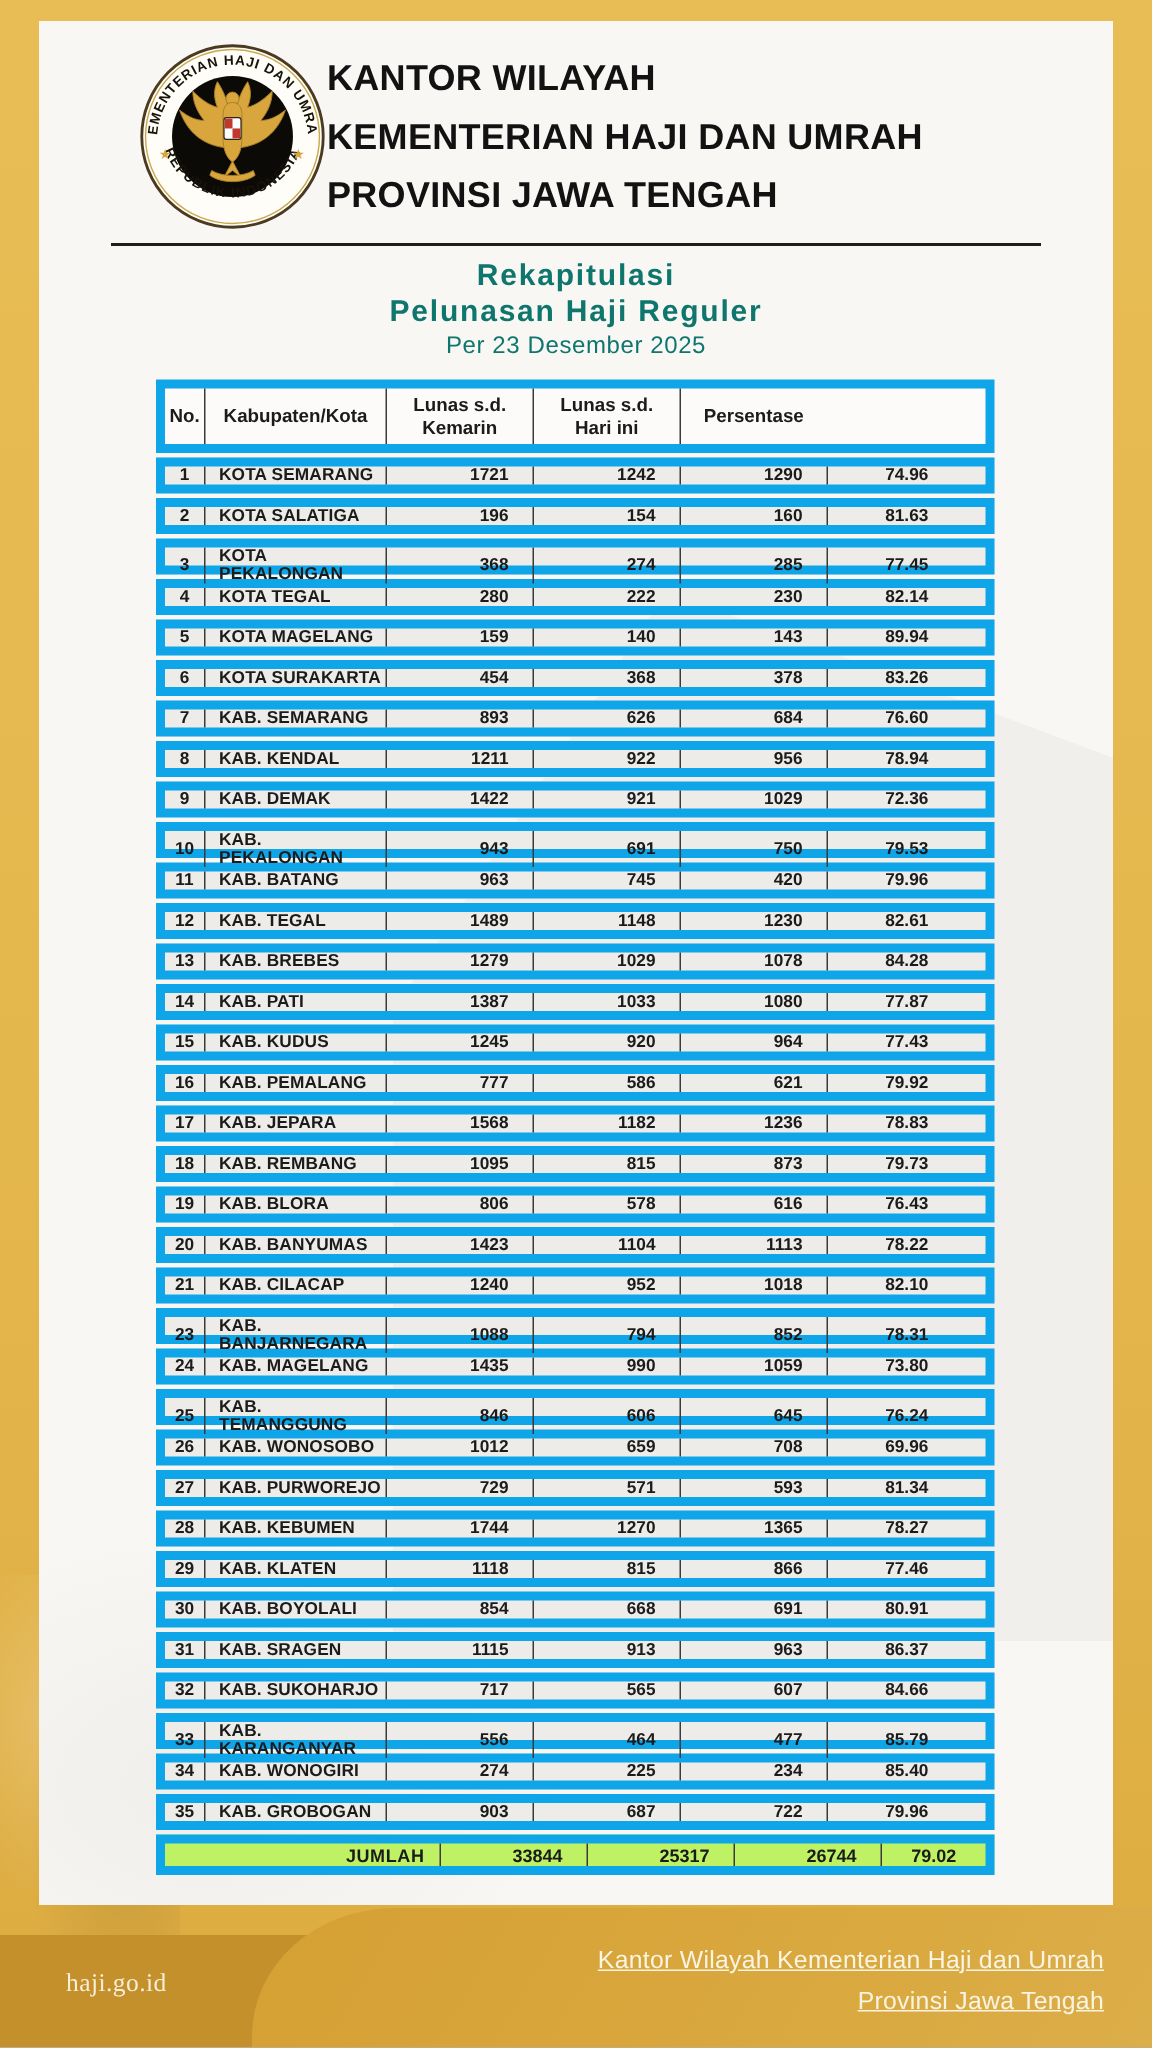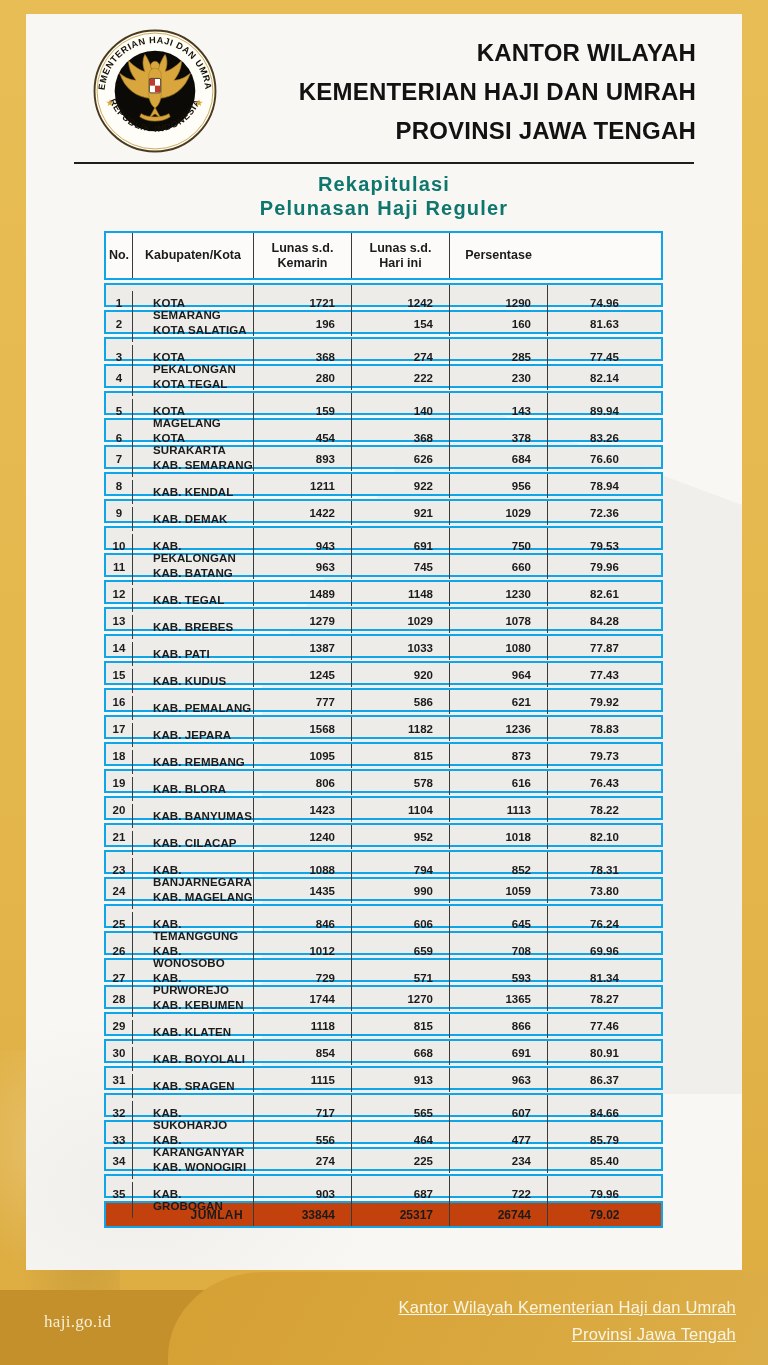--- a/index.html
+++ b/index.html
@@ -18,45 +18,45 @@
     background:#f8f7f4; overflow:hidden;
   }
   
   .card-wm1 { position:absolute; right:-40px; top:380px; width:520px; height:700px;
     background:#6b6b6b; opacity:.05; clip-path:polygon(35% 0,100% 18%,100% 100%,0 100%,0 40%); }
   .card-wm2 { position:absolute; left:-60px; bottom:-40px; width:420px; height:300px;
     background:radial-gradient(ellipse at 40% 60%, #7a7a7a, transparent 70%); opacity:.07; }
 
   .hdr { position:relative; display:flex; align-items:center; padding:14px 26px 0 66px; }
   .logo { width:126px; height:126px; flex:0 0 126px; }
-  .hdr-titles { flex:1; text-align:right; padding-right:20px; }
+  .hdr-titles { flex:1; text-align:left; padding-right:20px; }
   .hdr-titles div {
     font-size:24px; font-weight:bold; color:#121212; line-height:39px; letter-spacing:.2px;
   }
   .rule { height:2px; background:#1e1e1e; margin:8px 48px 0 48px; }
   .subtitle { text-align:center; margin-top:8px; color:#0f766e; }
   .subtitle .s1, .subtitle .s2 { font-size:20px; font-weight:bold; letter-spacing:1.2px; line-height:24px; }
   .subtitle .s3 { font-size:16px; font-weight:normal; letter-spacing:.4px; line-height:22px; }
 
   .tbl { position:relative; margin:11px 0 0 78px; width:559px; }
   .thead, .trow, .tfoot {
-    display:grid; border:2px solid #0ea5e9; background:#edece9;
+    display:grid; border:6px solid #0ea5e9; background:#edece9;
     color:#1b1b1b; align-items:center;
   }
   .thead { grid-template-columns:26px 121px 98px 98px 98px 1fr; height:49px; background:#fcfbfa; margin-bottom:3px; }
   .thead .hc { font-size:12.5px; font-weight:bold; text-align:center; line-height:1.18; padding:0 6px;
     display:flex; align-items:center; justify-content:center; height:100%; }
   .thead .hc + .hc { border-left:1px solid #3b3b3b; }
   .thead .hc-no { padding:0 1px; }
   .trow { grid-template-columns:26px 121px 98px 98px 98px 1fr; height:24px; margin-bottom:3px; font-size:11.5px; font-weight:bold; }
-  .tfoot { grid-template-columns:147px 98px 98px 98px 1fr; height:27px; font-size:12px; font-weight:bold; background:#c2410c; }
+  .tfoot { grid-template-columns:147px 98px 98px 98px 1fr; height:27px; font-size:12px; font-weight:bold; background:#bef264;padding-left:36px; }
   .c { height:100%; display:flex; align-items:center; }
   .trow .c + .c, .tfoot .c + .c { border-left:1px solid #3b3b3b; }
   .c-no { justify-content:center; }
-  .c-name { padding-left:20px; letter-spacing:.1px;margin-top:12px; }
+  .c-name { padding-left:9px; letter-spacing:.1px; }
   .c-num { justify-content:flex-end; padding-right:16px; }
   .c-pct { justify-content:center; }
   .c-total { justify-content:flex-end; padding-right:10px; letter-spacing:.4px; }
 
   .footer-dark { position:absolute; left:0; top:1290px; width:768px; height:75px; background:#c3902b; }
   .footer-light { position:absolute; left:168px; top:1272px; width:600px; height:93px;
     background:linear-gradient(120deg,#d5a034 0%,#d9a83e 60%,#dcae49 100%);
     border-top-left-radius:95px 85px; }
   .brand { position:absolute; left:44px; top:1312px; font-size:17px; color:#f6eed6; letter-spacing:.3px;font-family:Liberation Serif, serif; }
   .footer-org { position:absolute; right:32px; top:1294px; text-align:right; color:#faf4e3;
@@ -108,20 +108,21 @@
         <div>KEMENTERIAN HAJI DAN UMRAH</div>
         <div>PROVINSI JAWA TENGAH</div>
       </div>
     </div>
 
     <div class="rule"></div>
 
     <div class="subtitle">
       <div class="s1">Rekapitulasi</div>
       <div class="s2">Pelunasan Haji Reguler</div>
+      <div class="s3">Per 23 Desember 2025</div>
     </div>
 
     <div class="tbl">
       <div class="thead">
         <div class="hc hc-no">No.</div>
         <div class="hc">Kabupaten/Kota</div>
         <div class="hc">Lunas s.d. Kemarin</div>
         <div class="hc">Lunas s.d. Hari ini</div>
         <div class="hc">Persentase</div>
       </div>
@@ -215,21 +216,21 @@
     <div class="c c-num">691</div>
     <div class="c c-num">750</div>
     <div class="c c-pct">79.53</div>
   </div>
 
   <div class="trow">
     <div class="c c-no">11</div>
     <div class="c c-name">KAB. BATANG</div>
     <div class="c c-num">963</div>
     <div class="c c-num">745</div>
-    <div class="c c-num">660</div>
+    <div class="c c-num">420</div>
     <div class="c c-pct">79.96</div>
   </div>
 
   <div class="trow">
     <div class="c c-no">12</div>
     <div class="c c-name">KAB. TEGAL</div>
     <div class="c c-num">1489</div>
     <div class="c c-num">1148</div>
     <div class="c c-num">1230</div>
     <div class="c c-pct">82.61</div>

